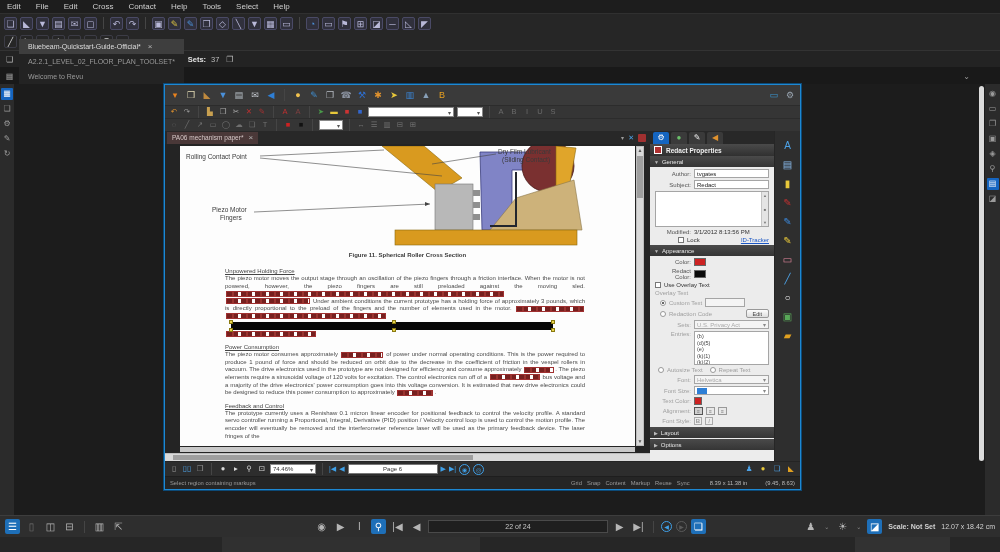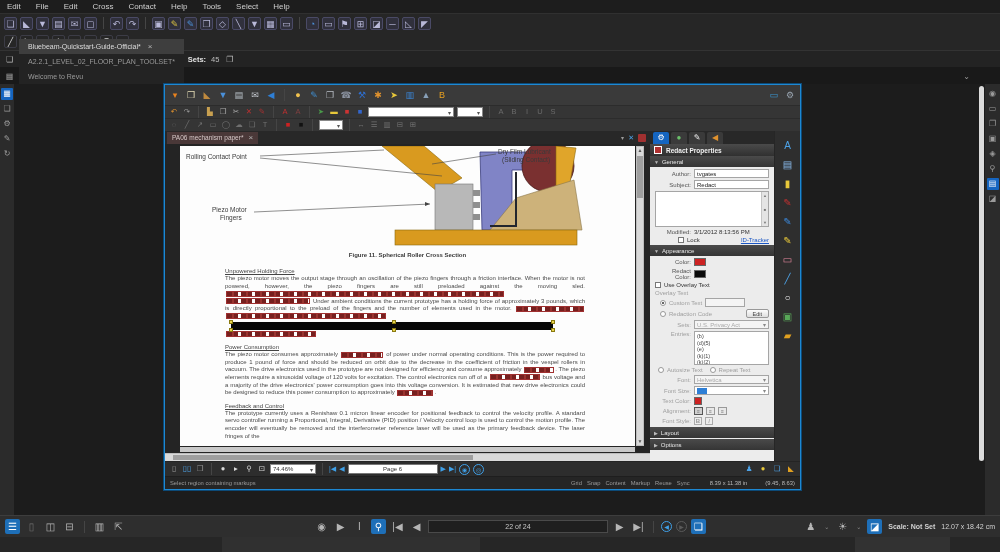--- a/index.html
+++ b/index.html
@@ -179,21 +179,21 @@
       <span class="tbi">◯</span>
       <span class="tbi">◇</span>
     </div>
 
   <div class="namebar">
     <span class="nb-icon">❏</span>
     <span class="nb-icon" style="width:6px">▾</span>
     <span class="nb-lab">Name:</span>
     <span class="nb-val">Bluebeam-Quickstart-Guide-Official</span>
     <span class="nb-lab" style="margin-left:6px">Sets:</span>
-    <span class="nb-val">45</span>
+    <span class="nb-val">37</span>
     <span class="nb-icon">❐</span>
   </div>
 
   <div class="tabbar">
     <span class="tabbar-grid">▦</span>
     <span>
         <span class="tab active">
           <span>Bluebeam-Quickstart-Guide-Official*</span>
           <span class="tabx">×</span>
         </span>

